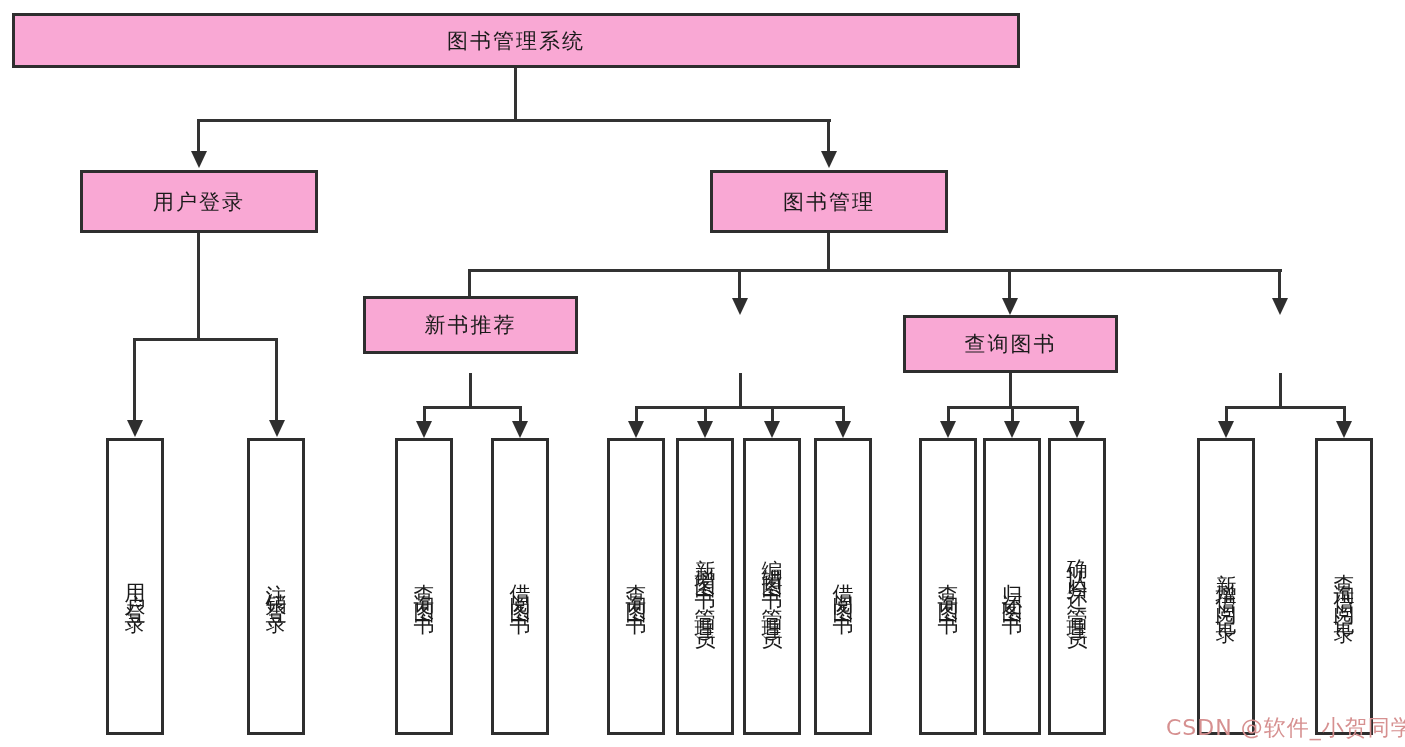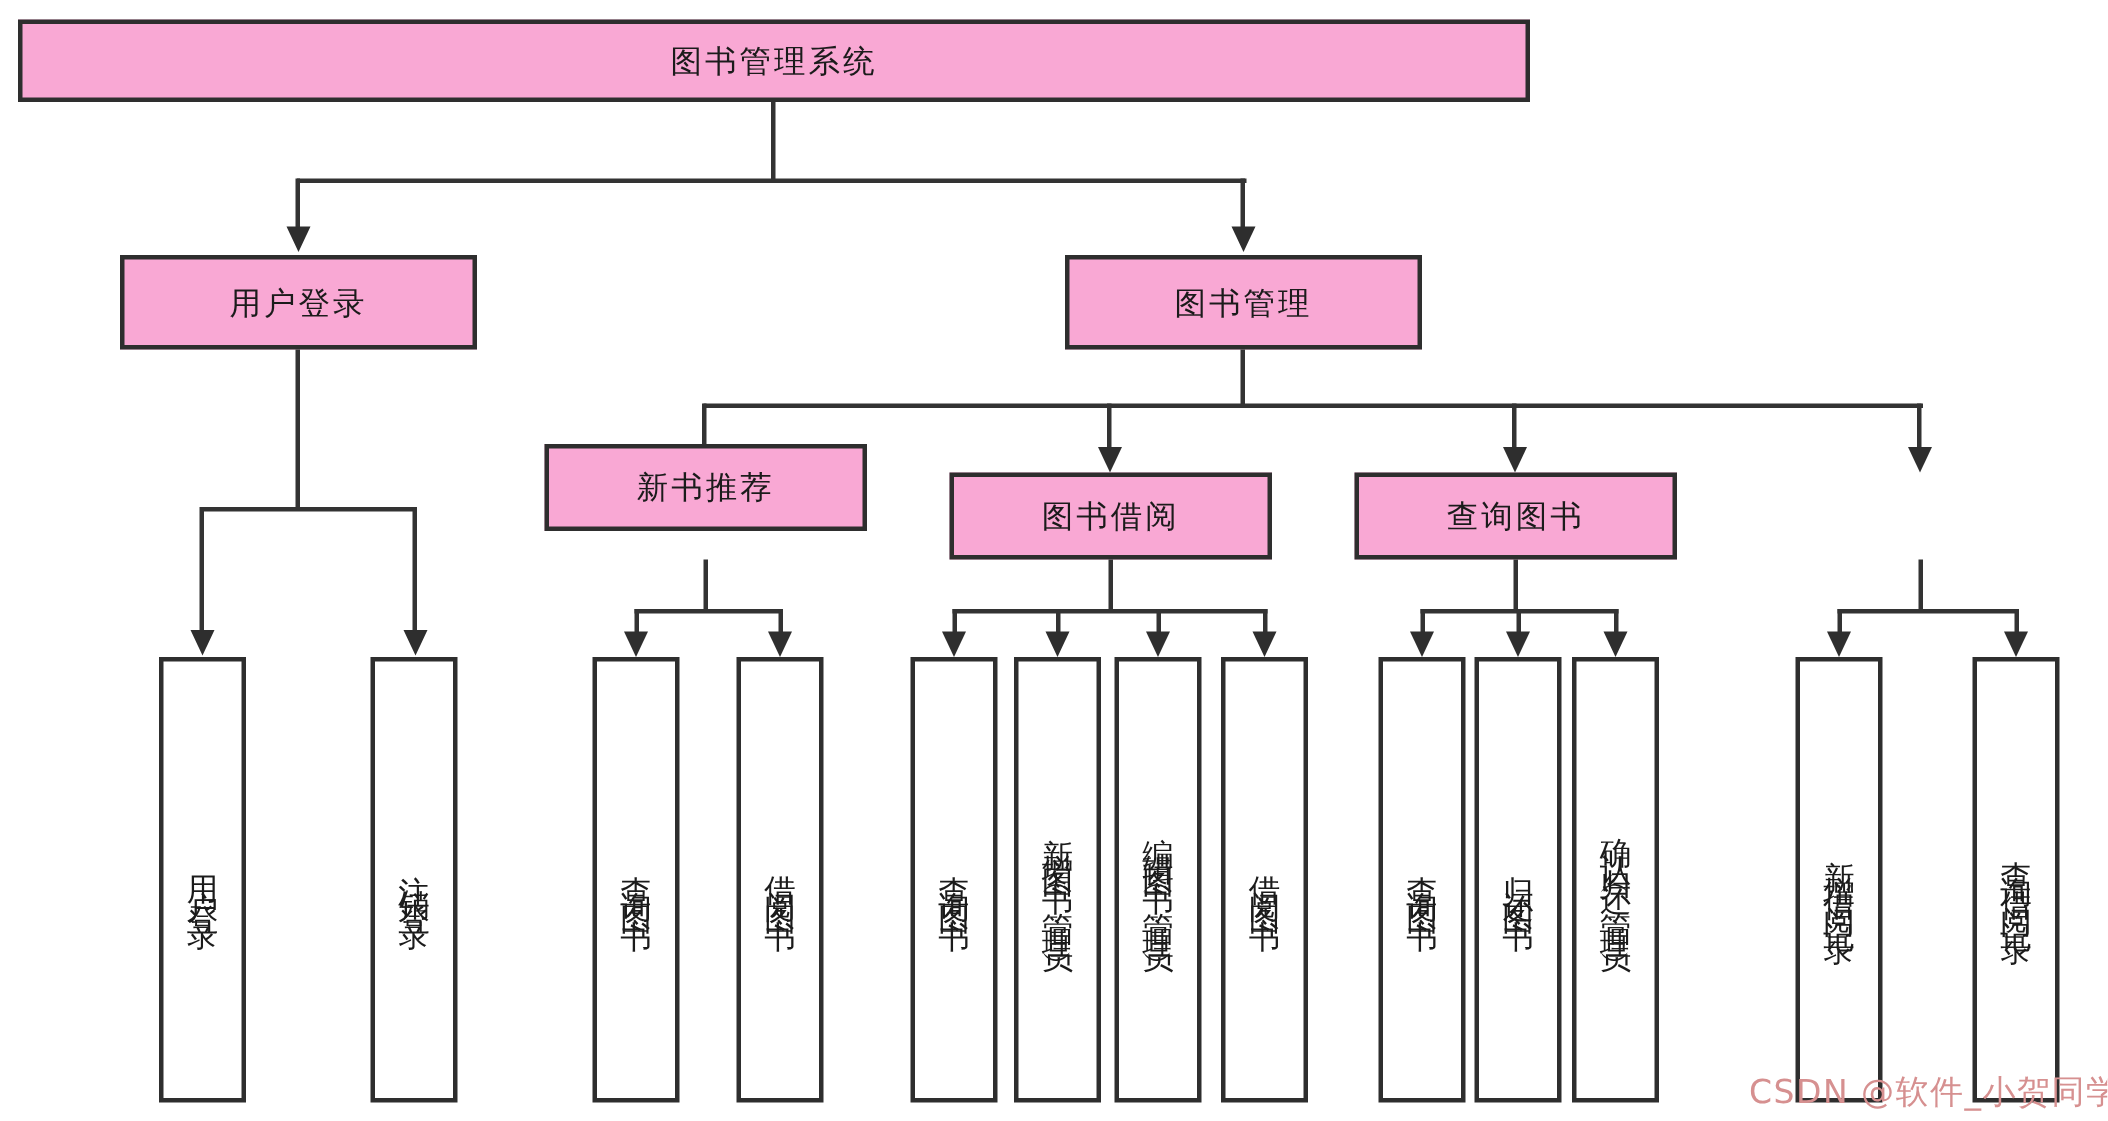--- a/index.html
+++ b/index.html
@@ -90,23 +90,20 @@
   <div class="vl" style="left:738px;top:269px;height:31px;"></div>
   <div class="arrow" style="left:732px;top:298px;"></div>
   <div class="vl" style="left:1008px;top:269px;height:31px;"></div>
   <div class="arrow" style="left:1002px;top:298px;"></div>
   <div class="vl" style="left:1278px;top:269px;height:31px;"></div>
   <div class="arrow" style="left:1272px;top:298px;"></div>
 
   <div class="box" style="left:363px;top:296px;width:215px;height:58px;">
     <span>新书推荐</span>
   </div>
-  <div class="box" style="left:633px;top:315px;width:215px;height:58px;">
-    <span>图书借阅</span>
-  </div>
   <div class="box" style="left:903px;top:315px;width:215px;height:58px;">
     <span>查询图书</span>
   </div>
 
   <div class="vl" style="left:469px;top:373px;height:35px;"></div>
   <div class="hl" style="left:423px;top:406px;width:99px;"></div>
   <div class="vl" style="left:423px;top:406px;height:16px;"></div>
   <div class="arrow" style="left:416px;top:421px;"></div>
   <div class="vl" style="left:519px;top:406px;height:16px;"></div>
   <div class="arrow" style="left:512px;top:421px;"></div>

